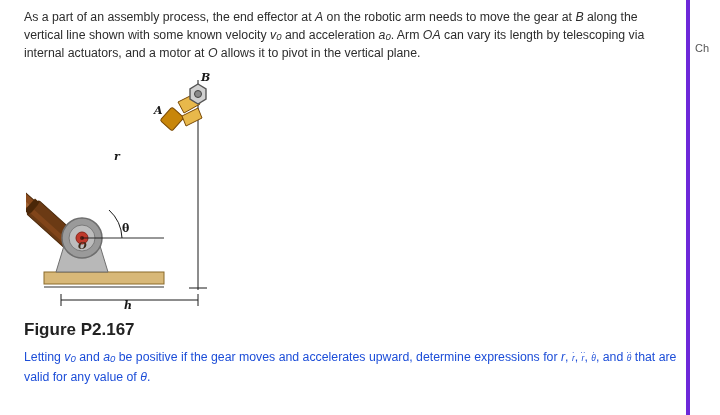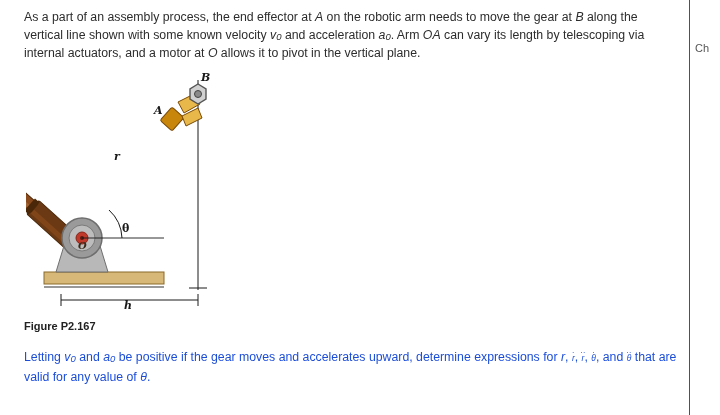--- a/index.html
+++ b/index.html
@@ -20,21 +20,21 @@
     height: 415px;
     background: #ffffff;
   }
   .panel {
     position: absolute;
     left: 0;
     top: 0;
     width: 690px;
     height: 415px;
     background: #ffffff;
-    border-right: 1px solid #6d28d9;
+    border-right: 4px solid #6d28d9;
     box-sizing: border-box;
   }
   .rail {
     position: absolute;
     left: 691px;
     top: 0;
     width: 29px;
     height: 415px;
     background: #ffffff;
     overflow: hidden;
@@ -68,21 +68,21 @@
     position: absolute;
     left: 26px;
     top: 66px;
     width: 220px;
     height: 246px;
   }
   .caption {
     position: absolute;
     left: 24px;
     top: 320px;
-    font-size: 11px;
+    font-size: 17px;
     font-weight: bold;
     color: #222222;
     text-align: right;
   }
   .question {
     position: absolute;
     left: 24px;
     top: 348px;
     width: 655px;
     font-size: 12.3px;

